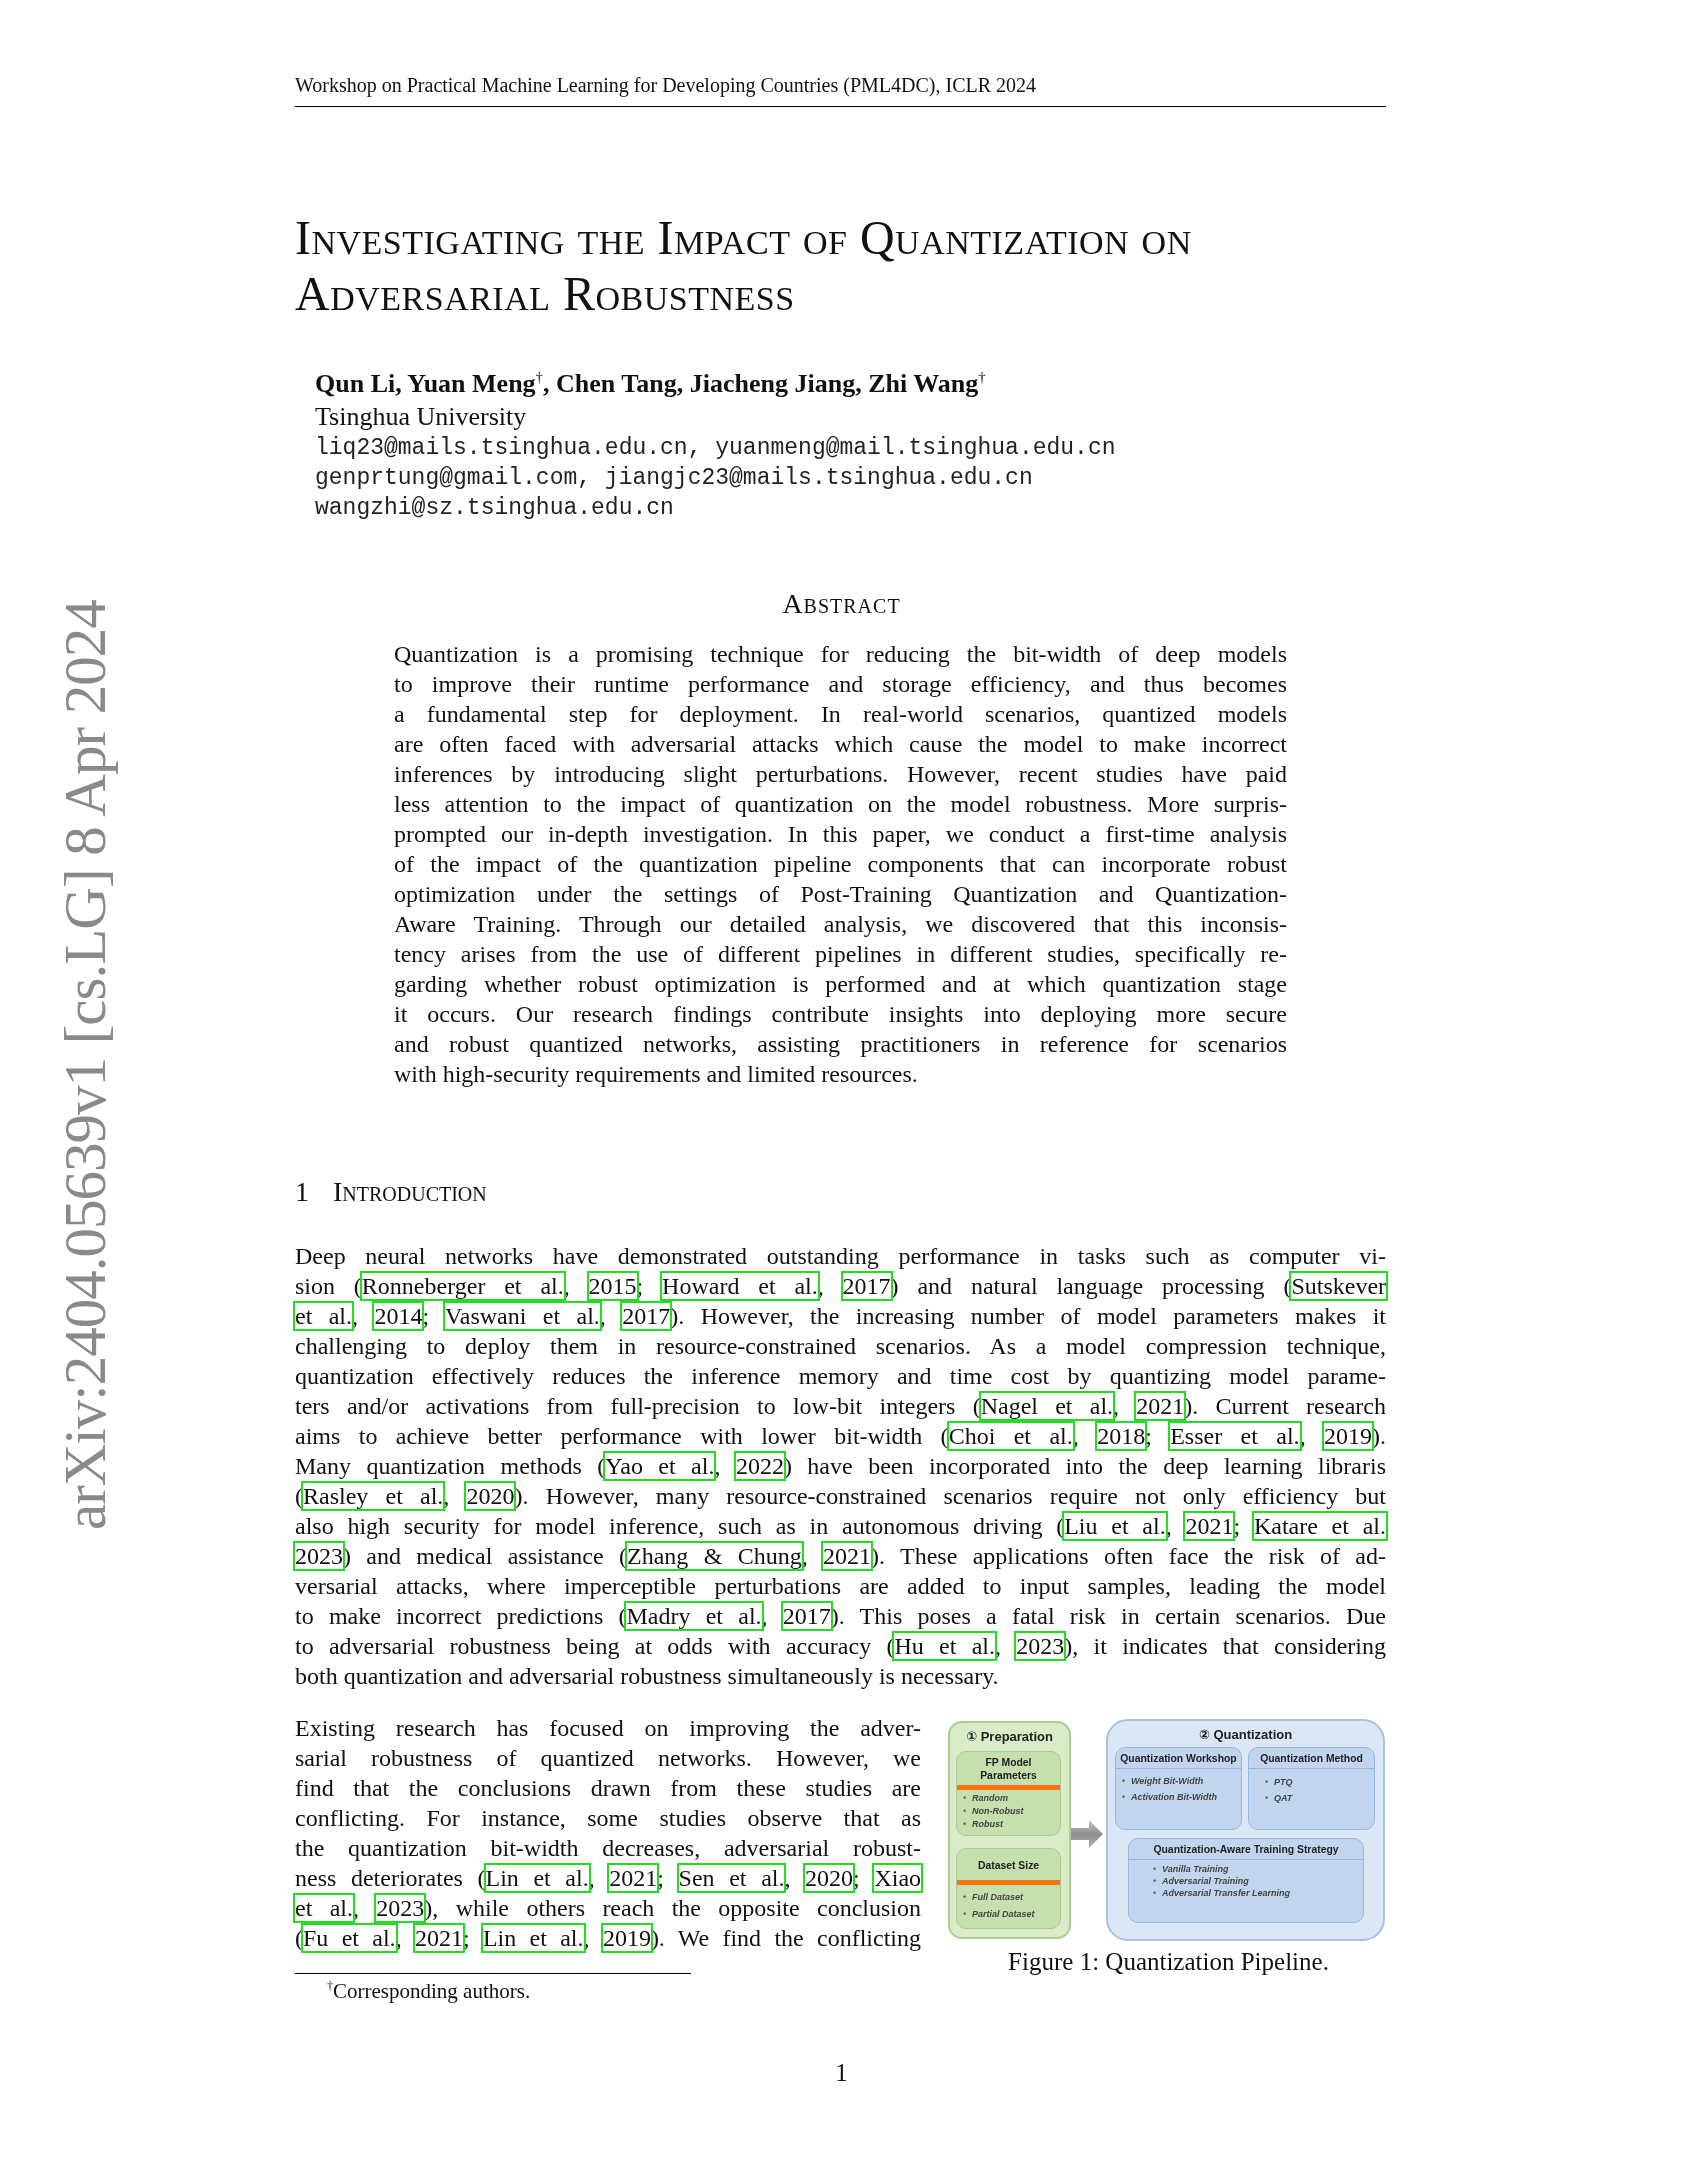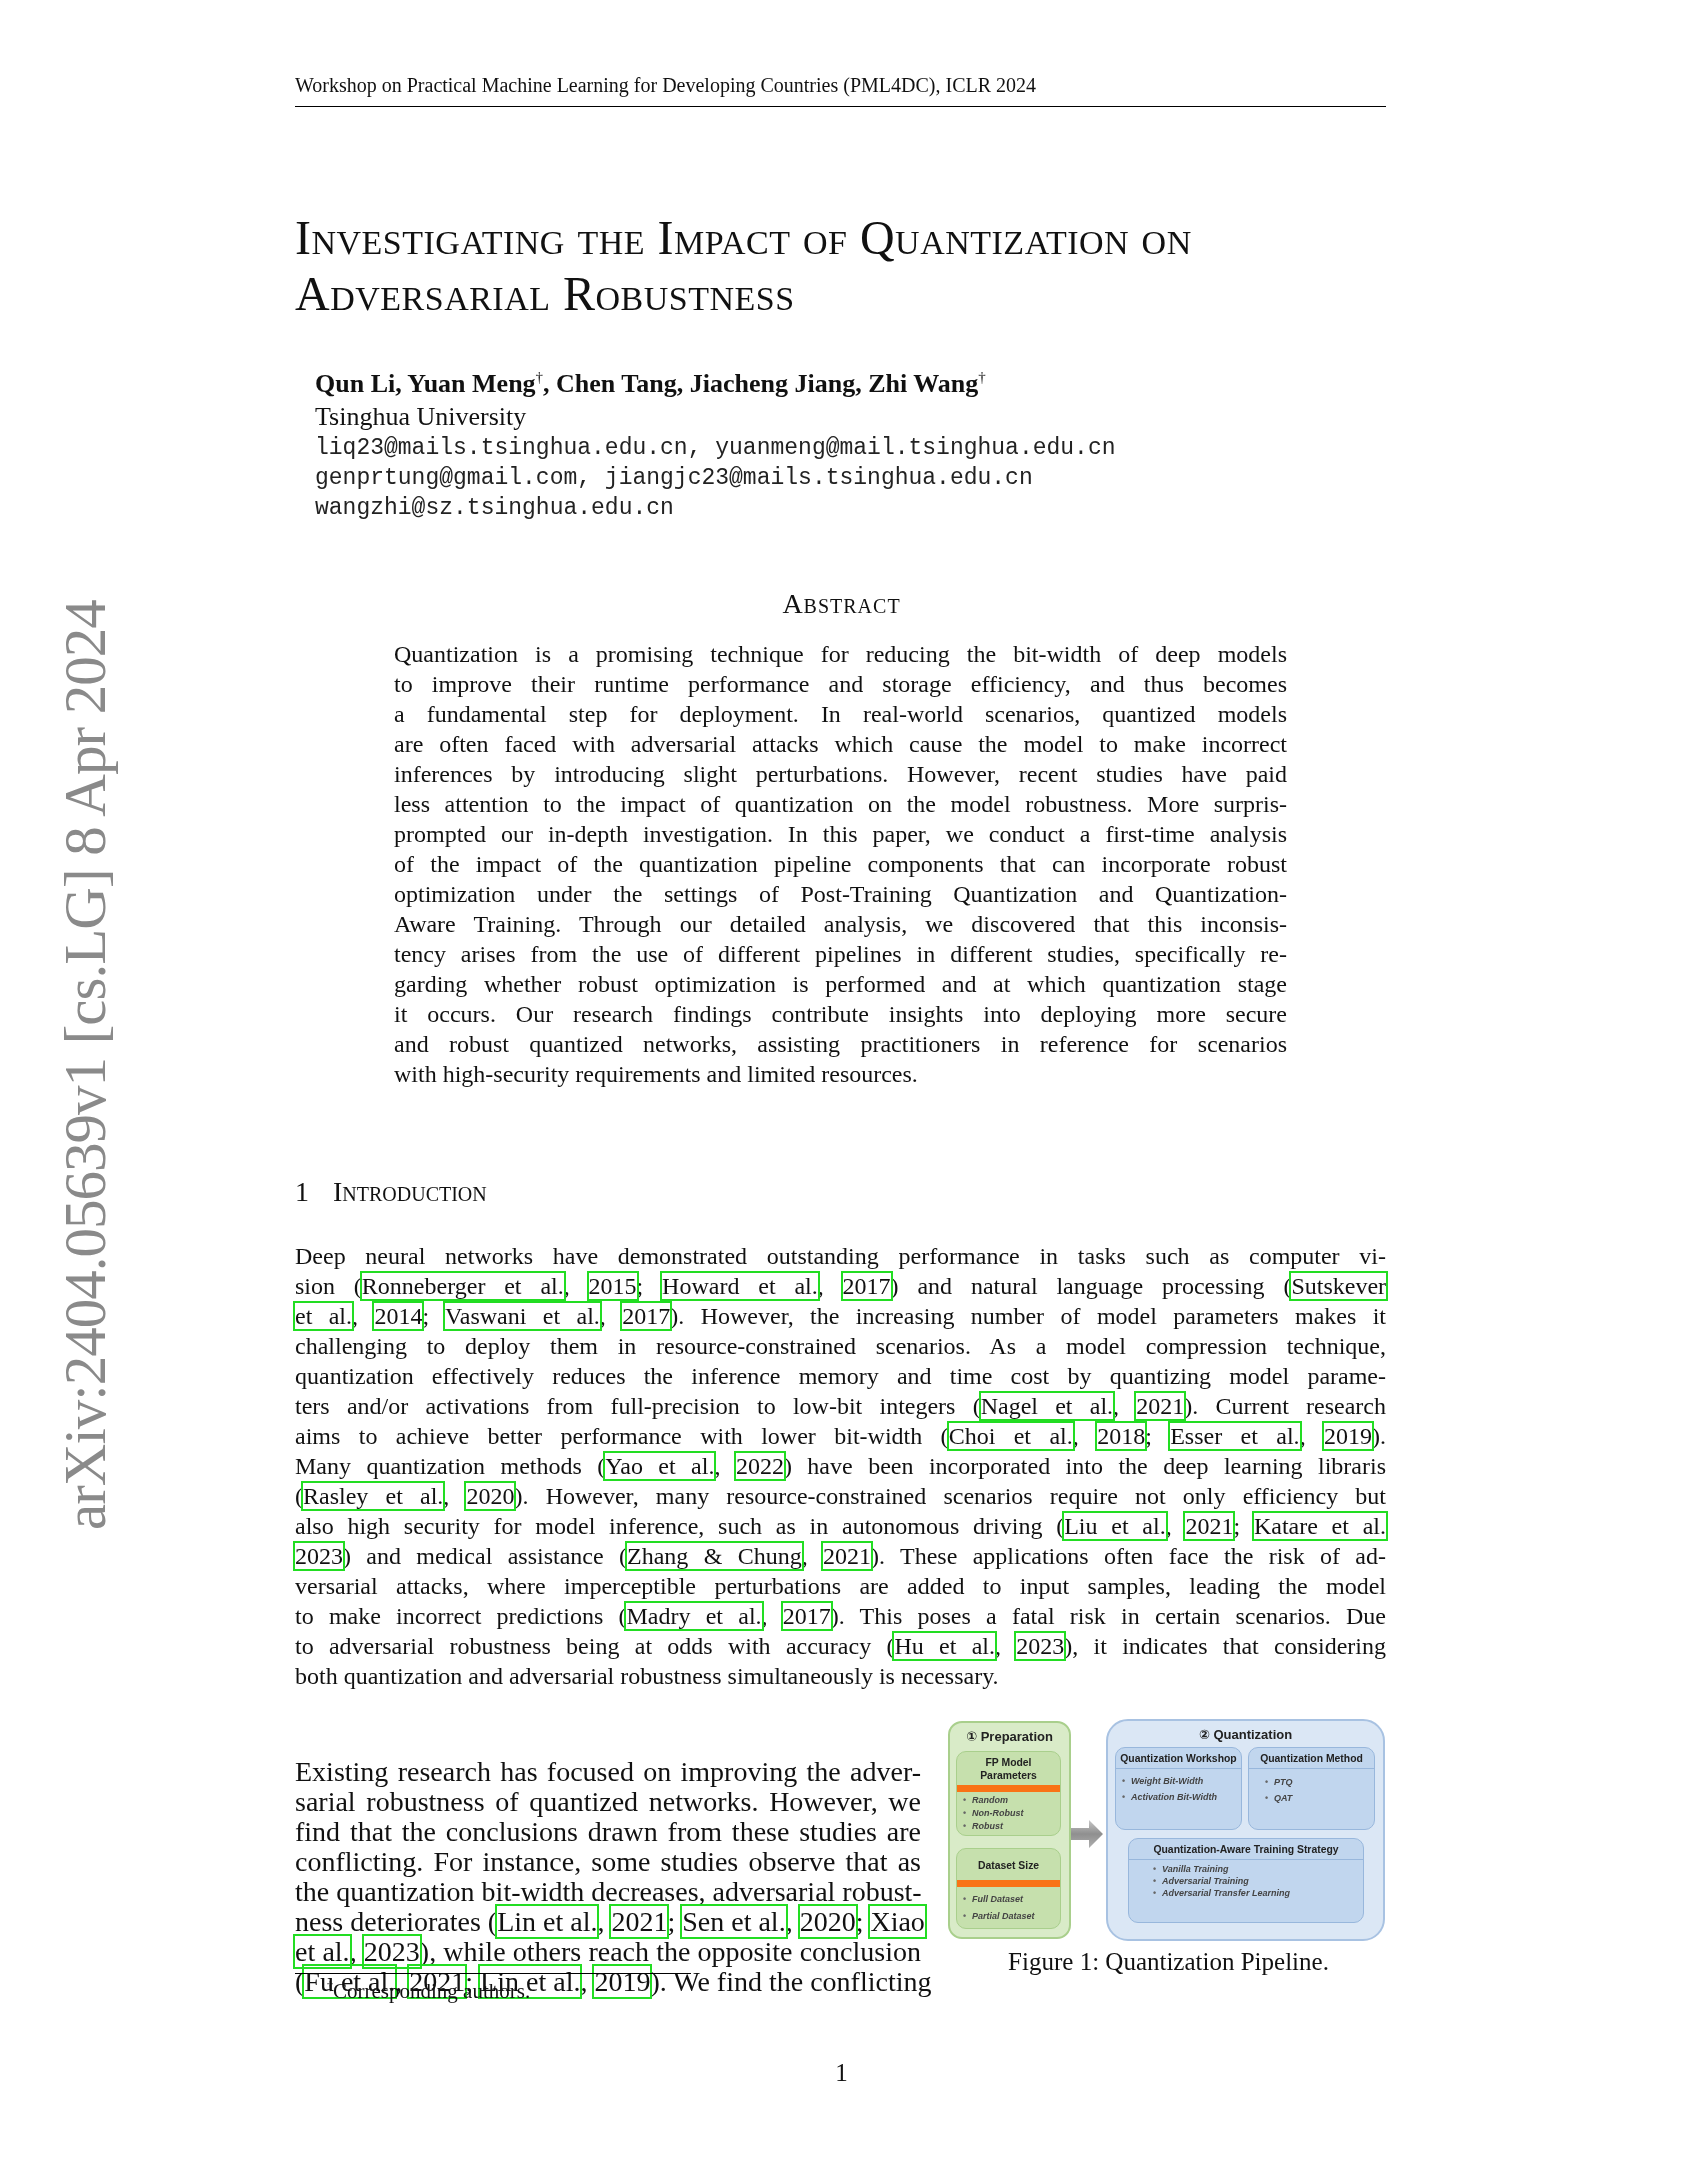--- a/index.html
+++ b/index.html
@@ -23,34 +23,34 @@
   .abstract-body { position: absolute; left: 394px; top: 639px; width: 893px; font-size: 24px;
          line-height: 30px; text-align: justify; }
   .abstract-body .line { display: block; text-align: justify; text-align-last: justify; white-space: nowrap; }
   .abstract-body .line.last { text-align-last: left; }
   .section-heading { position: absolute; left: 295px; top: 1176px; font-size: 28px; font-variant: small-caps; }
   .section-heading .num { margin-right: 24px; }
   .intro-para { position: absolute; left: 295px; top: 1241px; width: 1091px; font-size: 24px; line-height: 30px; }
   .line { display: block; text-align: justify; text-align-last: justify; white-space: nowrap; }
   .line.last { text-align-last: left; }
   .cite { outline: 2px solid #22dd22; outline-offset: 0px; }
-  .left-para { position: absolute; left: 295px; top: 1713px; width: 626px; font-size: 28px; line-height: 30px; margin-top: 44px; }
+  .left-para { position: absolute; left: 295px; top: 1713px; width: 626px; font-size: 24px; line-height: 30px; }
   .footnote-rule { position: absolute; left: 295px; top: 1973px; width: 396px; border-top: 1.5px solid #000; }
   .footnote { position: absolute; left: 327px; top: 1979px; font-size: 21px; }
   .footnote sup { font-size: 12px; }
   .page-number { position: absolute; left: 0; width: 1683px; top: 2059px; text-align: center; font-size: 25px; }
 
   
   .figure { position: absolute; left: 948px; top: 1721px; width: 436px; height: 220px;
             font-family: "Liberation Sans", "DejaVu Sans", sans-serif; }
   .prep-box { position: absolute; left: 0; top: 0; width: 119px; height: 214px; background: #d9ebc8;
             border: 2px solid #a9cf8c; border-radius: 14px; }
   .prep-title { position: absolute; left: 0; width: 119px; top: 6px; text-align: center; font-weight: bold; font-size: 13px; color: #222; }
   .sub-green { position: absolute; left: 6px; width: 103px; background: #c6e0ad; border: 1.5px solid #a9cf8c; border-radius: 10px; }
-  .sub-green .hd { text-align: center; font-weight: bold; font-size: 10.4px; line-height: 13px; padding: 4px 2px 3px; border-bottom: 7px solid #f97316; color: #222; }
+  .sub-green .hd { text-align: center; font-weight: bold; font-size: 10.4px; line-height: 13px; padding: 4px 2px 3px; border-bottom: 5px solid #f97316; color: #222; }
   .bullets { padding: 2px 4px 2px 6px; font-size: 9px; font-style: italic; font-weight: bold; color: #444; line-height: 13px; }
   .bullets div::before { content: "•"; display: inline-block; width: 9px; font-style: normal; color: #666; }
   .arrow { position: absolute; left: 123px; top: 99px; width: 32px; height: 28px; }
   .quant-box { position: absolute; left: 158px; top: -2px; width: 275px; height: 218px; background: #dbe7f5;
             border: 2px solid #a8c2e2; border-radius: 22px; }
   .quant-title { position: absolute; left: 0; width: 275px; top: 6px; text-align: center; font-weight: bold; font-size: 13px; color: #222; }
   .sub-blue { position: absolute; background: #c1d6ee; border: 1.5px solid #98b7dc; border-radius: 10px; }
   .sub-blue .hd { text-align: center; font-weight: bold; font-size: 10.4px; line-height: 13px; padding: 4px 2px 3px; border-bottom: 1px solid #98b7dc; color: #222; }
   .figure-caption { position: absolute; left: 941px; top: 1948px; width: 455px; text-align: center; font-size: 25px; }
 </style>

